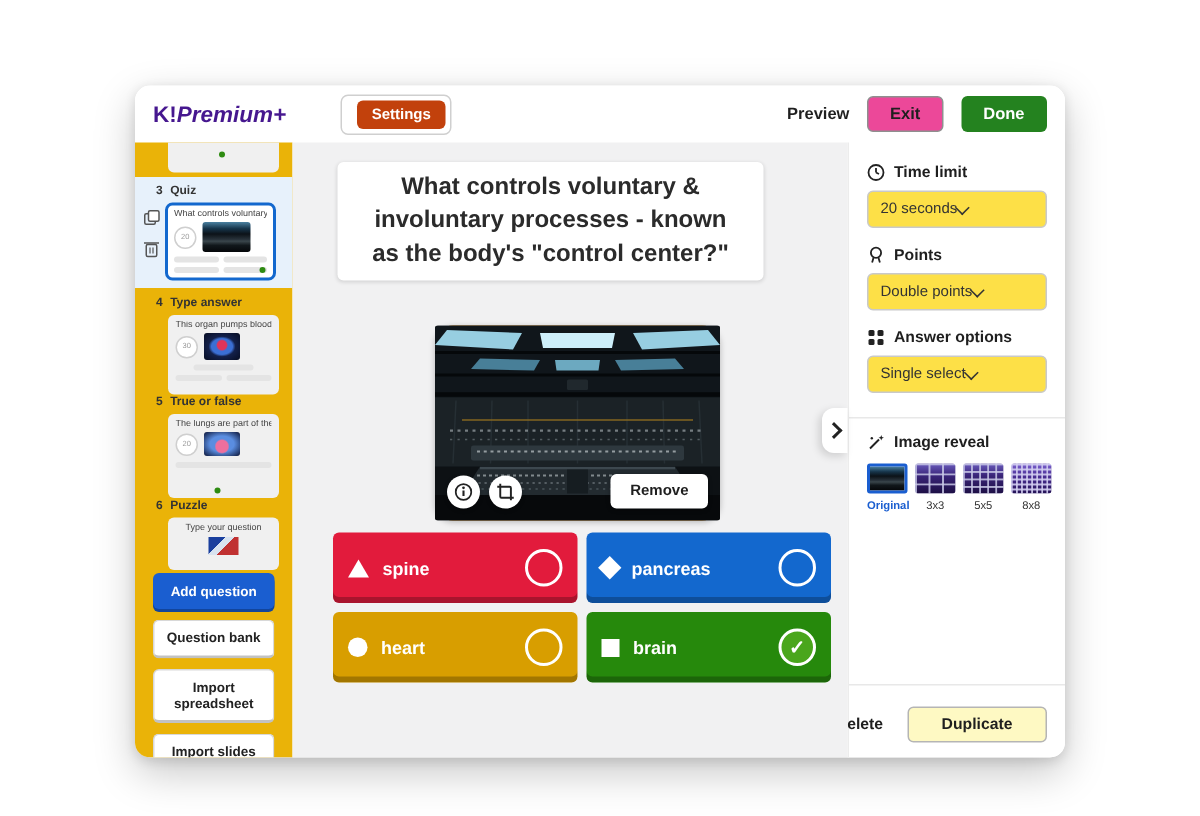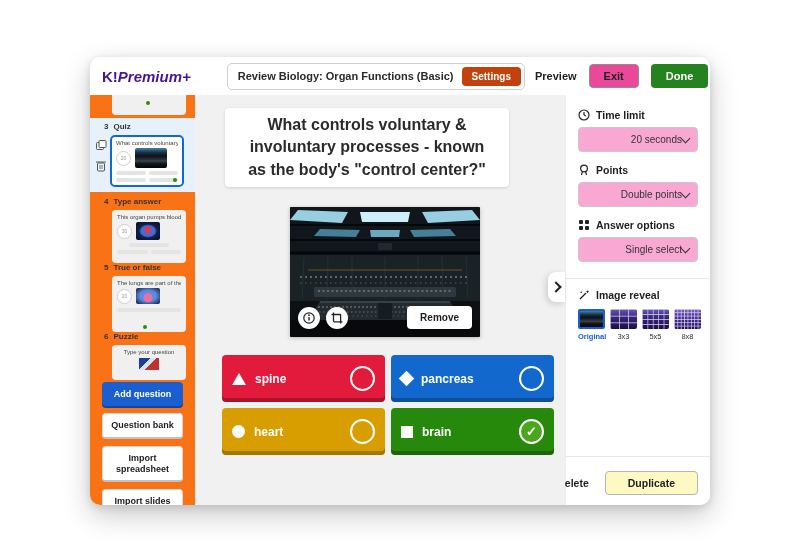--- a/index.html
+++ b/index.html
@@ -14,21 +14,21 @@
   .logo .rest{font-style:italic;font-weight:bold;}
   .title-pill{margin-left:26px;display:flex;align-items:center;gap:8px;border:1px solid #cfcfcf;border-radius:5px;padding:3px 3px 3px 10px;background:#fff;}
   .quiz-title{font-size:11px;font-weight:bold;color:#2b2b2b;white-space:nowrap;}
   .btn-settings{background:#c2410c;color:#fff;font-size:10px;font-weight:bold;border:none;border-radius:4px;padding:4px 10px;cursor:pointer;font-family:inherit;}
   .topbar-right{margin-left:auto;display:flex;align-items:center;gap:12px;}
   .preview-btn{font-size:11px;font-weight:bold;color:#1f1f1f;cursor:pointer;}
   .btn-exit{background:#ec4899;border:1px solid #8f8f8f;border-radius:4px;font-size:11px;font-weight:bold;color:#1f1f1f;padding:5px 14px;cursor:pointer;font-family:inherit;}
   .btn-done{background:#24821f;border:none;border-radius:4px;font-size:11px;font-weight:bold;color:#fff;padding:6px 15px;cursor:pointer;font-family:inherit;}
   
   .wbody{flex:1;display:flex;min-height:0;position:relative;}
-  .sidebar{flex:0 0 105px;width:105px;background:#f97316;position:relative;overflow:hidden;}
+  .sidebar{flex:0 0 105px;width:105px;background:#eab308;position:relative;overflow:hidden;}
   .main{flex:1;background:#f1f1f2;position:relative;}
   .panel{flex:0 0 145px;width:145px;background:#fff;border-left:1px solid #ececec;box-sizing:border-box;padding:8px 12px 10px;display:flex;flex-direction:column;}
   
   .slide-label{font-size:8px;font-weight:bold;color:#333;margin:0 0 4px 14px;white-space:nowrap;}
   .slide-label .num{margin-right:5px;}
   .thumb-card{background:#f0f0f0;border-radius:4px;width:74px;margin-left:22px;box-sizing:border-box;position:relative;}
   .sel-block{position:absolute;left:0;top:23px;width:105px;height:74px;background:#e7f1fb;}
   .sel-block .slide-label{padding-top:4px;}
   .sel-card{background:#fff;border:2px solid #1368ce;border-radius:5px;width:74px;height:52px;margin-left:20px;box-sizing:border-box;padding:3px 4px;position:relative;}
   .mini-q{font-size:6px;color:#444;white-space:nowrap;overflow:hidden;}
@@ -54,21 +54,21 @@
   .g5{position:absolute;left:0;top:168px;width:105px;}
   .g6{position:absolute;left:0;top:237px;width:105px;}
   .partial2{position:absolute;left:22px;top:-20px;width:74px;height:40px;background:#f0f0f0;border-radius:4px;box-sizing:border-box;padding:4px 5px;}
   .sb-buttons{position:absolute;left:12px;top:287px;width:81px;display:flex;flex-direction:column;gap:7px;}
   .btn-addq{background:#1a5ed0;color:#fff;border:none;border-radius:4px;font-size:9px;font-weight:bold;padding:7px 2px;cursor:pointer;font-family:inherit;box-shadow:0 2px 0 #12459c;}
   .btn-side{background:#fff;color:#222;border:1px solid #d8d8d8;border-bottom:2px solid #c2c2c2;border-radius:4px;font-size:9px;font-weight:bold;padding:6px 2px;cursor:pointer;font-family:inherit;line-height:1.2;}
   
   .question-card{position:absolute;left:30px;top:13px;width:284px;height:79px;background:#fff;border-radius:4px;
     box-shadow:0 1px 3px rgba(0,0,0,.14);display:flex;align-items:center;justify-content:center;text-align:center;
     font-size:16px;font-weight:600;color:#2b2b2b;line-height:1.4;padding:0 14px;box-sizing:border-box;cursor:text;}
-  .media{position:absolute;left:95px;top:112px;width:190px;height:130px;background:#a16207;border-radius:0;box-shadow:0 1px 4px rgba(0,0,0,.25);}
+  .media{position:absolute;left:95px;top:122px;width:190px;height:130px;background:#a16207;border-radius:12px;box-shadow:0 1px 4px rgba(0,0,0,.25);}
   .media svg{display:block;border-radius:2px;}
   .media-actions{position:absolute;left:8px;bottom:8px;display:flex;gap:6px;}
   .circle-btn{width:22px;height:22px;border-radius:50%;background:#fff;border:none;display:flex;align-items:center;justify-content:center;cursor:pointer;box-shadow:0 1px 3px rgba(0,0,0,.3);padding:0;}
   .btn-remove{position:absolute;right:8px;bottom:8px;background:#fff;border:none;border-radius:4px;font-size:10px;font-weight:bold;color:#1f1f1f;padding:6px 13px;cursor:pointer;font-family:inherit;box-shadow:0 1px 3px rgba(0,0,0,.3);}
   .answers{position:absolute;left:27px;top:260px;width:332px;display:grid;grid-template-columns:1fr 1fr;gap:6px;}
   .answer{height:47px;border-radius:4px;display:flex;align-items:center;padding:0 10px;gap:9px;color:#fff;
     box-shadow:inset 0 -4px 0 rgba(0,0,0,.25);cursor:pointer;}
   .answer.red{background:#e21b3c;}
   .answer.blue{background:#1368ce;}
   .answer.yellow{background:#d89e00;}
@@ -76,21 +76,21 @@
   .ans-label{font-size:12px;font-weight:bold;}
   .shape{flex:0 0 auto;display:block;}
   .shape.triangle{width:0;height:0;border-left:7px solid transparent;border-right:7px solid transparent;border-bottom:12px solid #fff;}
   .shape.diamond{width:11px;height:11px;background:#fff;transform:rotate(45deg);}
   .shape.circle{width:13px;height:13px;background:#fff;border-radius:50%;}
   .shape.square{width:12px;height:12px;background:#fff;}
   .ring{margin-left:auto;width:21px;height:21px;border:2.5px solid #fff;border-radius:50%;box-sizing:content-box;cursor:pointer;display:flex;align-items:center;justify-content:center;}
   .ring.checked{background:#4aa61c;font-size:13px;font-weight:bold;color:#fff;line-height:1;}
   
   .p-label{display:flex;align-items:center;gap:6px;font-size:10.5px;font-weight:bold;color:#1f1f1f;margin:6px 0 6px;}
-  .p-select{border:1px solid #c9c9c9;border-radius:4px;padding:6px 8px;font-size:10px;color:#333;display:flex;align-items:center;justify-content:flex-end;cursor:pointer;background:#f9a8d4;margin-bottom:6px;}
+  .p-select{border:1px solid #c9c9c9;border-radius:4px;padding:6px 8px;font-size:10px;color:#333;display:flex;align-items:center;justify-content:flex-start;cursor:pointer;background:#fde047;margin-bottom:6px;}
   .caret{width:6px;height:6px;border-right:1.7px solid #333;border-bottom:1.7px solid #333;transform:rotate(45deg);margin-top:-3px;}
   .p-divider{height:1px;background:#e8e8e8;margin:10px -12px 4px;}
   .reveal-row{display:flex;gap:5px;margin-top:2px;align-items:flex-end;}
   .reveal-opt{width:27px;text-align:center;cursor:pointer;}
   .reveal-thumb{width:27px;height:20px;border-radius:2px;box-sizing:border-box;}
   .reveal-opt.selected .reveal-thumb{border:2px solid #1a5ed0;}
   .reveal-name{font-size:7.5px;color:#333;margin-top:3px;white-space:nowrap;}
   .reveal-opt.selected .reveal-name{color:#1a5ed0;font-weight:bold;}
   .rt-orig{background:linear-gradient(180deg,#4a80a0 0%,#16344a 22%,#0c1218 40%,#28323a 58%,#3a464c 64%,#11171b 78%,#05070a 100%);}
   .rt-grid{background-color:#2c1b5e;}
@@ -121,21 +121,20 @@
 <body>
 
 <div class="stage">
   <div class="window">
 
     <header class="topbar">
       <div class="logo">
         <span class="k">K!</span><span class="rest">Premium+</span>
       </div>
       <div class="title-pill">
-        <span class="quiz-title">Review Biology: Organ Functions (Basic)</span>
         <button class="btn-settings">Settings</button>
       </div>
       <div class="topbar-right">
         <span class="preview-btn">Preview</span>
         <button class="btn-exit">Exit</button>
         <button class="btn-done">Done</button>
       </div>
     </header>
 
     <div class="wbody">

